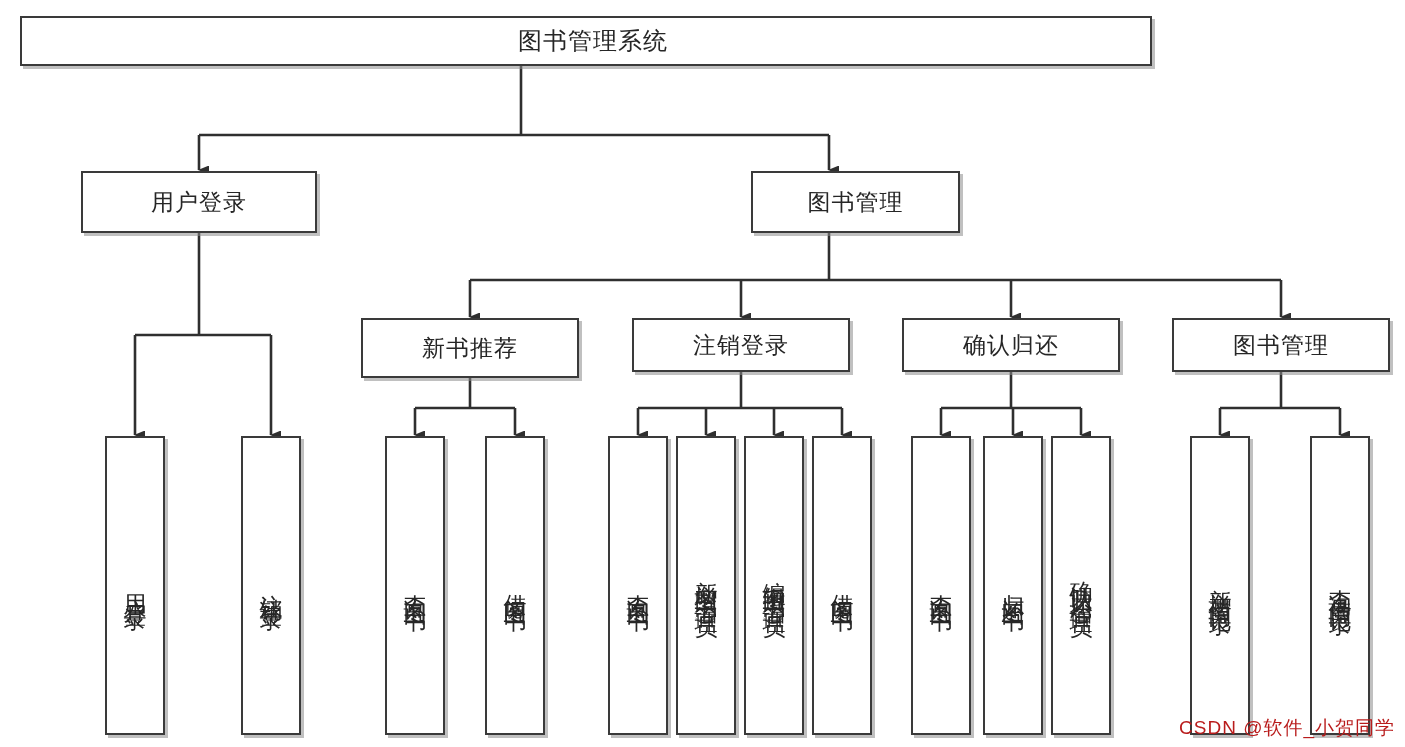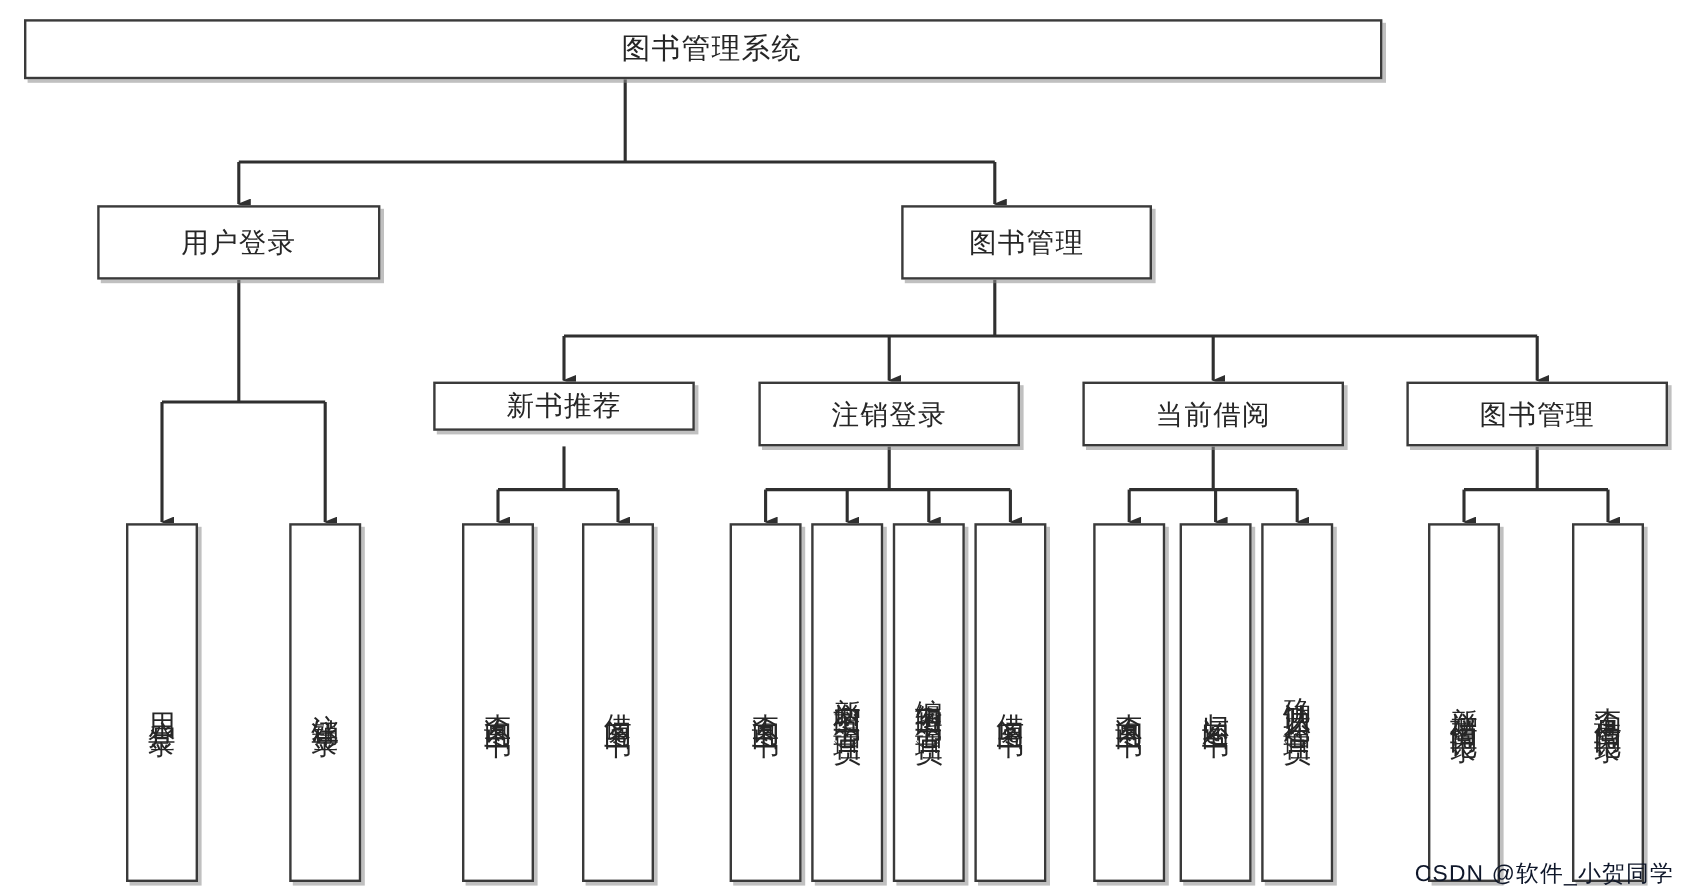--- a/index.html
+++ b/index.html
@@ -11,21 +11,21 @@
         border:2px solid #3a3a3a;
         box-shadow:3px 3px 0 0 rgba(140,140,140,0.55);
         display:flex;align-items:center;justify-content:center;}
   .node .label{color:#262626;letter-spacing:1px;white-space:nowrap;}
   .node.horiz .label{font-size:23px;line-height:1;}
   .node.root .label{font-size:24px;}
   .node.vert{writing-mode:vertical-rl;text-orientation:upright;}
   .node.vert .label{writing-mode:vertical-rl;text-orientation:upright;
         font-size:23px;line-height:1.34;letter-spacing:5px;}
   #watermark{position:absolute;right:10px;bottom:6px;font-size:19px;
-        color:#0f172a;letter-spacing:1px;white-space:nowrap;user-select:none;}
+        color:#b91c1c;letter-spacing:1px;white-space:nowrap;user-select:none;}
 </style>
 </head>
 <body>
 
 <div id="stage">
   <svg id="wires" viewBox="0 0 1405 747">
     <defs>
       <marker id="arrow" markerWidth="9" markerHeight="11" refX="4.5" refY="10" orient="auto" markerUnits="userSpaceOnUse">
         <path d="M0,0 L9,0 L4.5,11 Z" fill="#2f2f2f"></path>
       </marker>
@@ -69,28 +69,28 @@
   <div id="nodes">
       <div class="node horiz root" style="left: 20px; top: 16px; width: 1132px; height: 50px; padding-left: 14px;">
         <span class="label">图书管理系统</span>
       </div>
       <div class="node horiz" style="left: 81px; top: 171px; width: 236px; height: 62px;">
         <span class="label">用户登录</span>
       </div>
       <div class="node horiz" style="left: 751px; top: 171px; width: 209px; height: 62px;">
         <span class="label">图书管理</span>
       </div>
-      <div class="node horiz" style="left: 361px; top: 318px; width: 218px; height: 41px;">
+      <div class="node horiz" style="left: 361px; top: 318px; width: 218px; height: 60px;">
         <span class="label">新书推荐</span>
       </div>
       <div class="node horiz" style="left: 632px; top: 318px; width: 218px; height: 54px;">
         <span class="label">注销登录</span>
       </div>
       <div class="node horiz" style="left: 902px; top: 318px; width: 218px; height: 54px;">
-        <span class="label">当前借阅</span>
+        <span class="label">确认归还</span>
       </div>
       <div class="node horiz" style="left: 1172px; top: 318px; width: 218px; height: 54px;">
         <span class="label">图书管理</span>
       </div>
       <div class="node vert" style="left: 105px; top: 436px; width: 60px; height: 299px;">
         <span class="label">用户登录</span>
       </div>
       <div class="node vert" style="left: 241px; top: 436px; width: 60px; height: 299px;">
         <span class="label">注销登录</span>
       </div>

